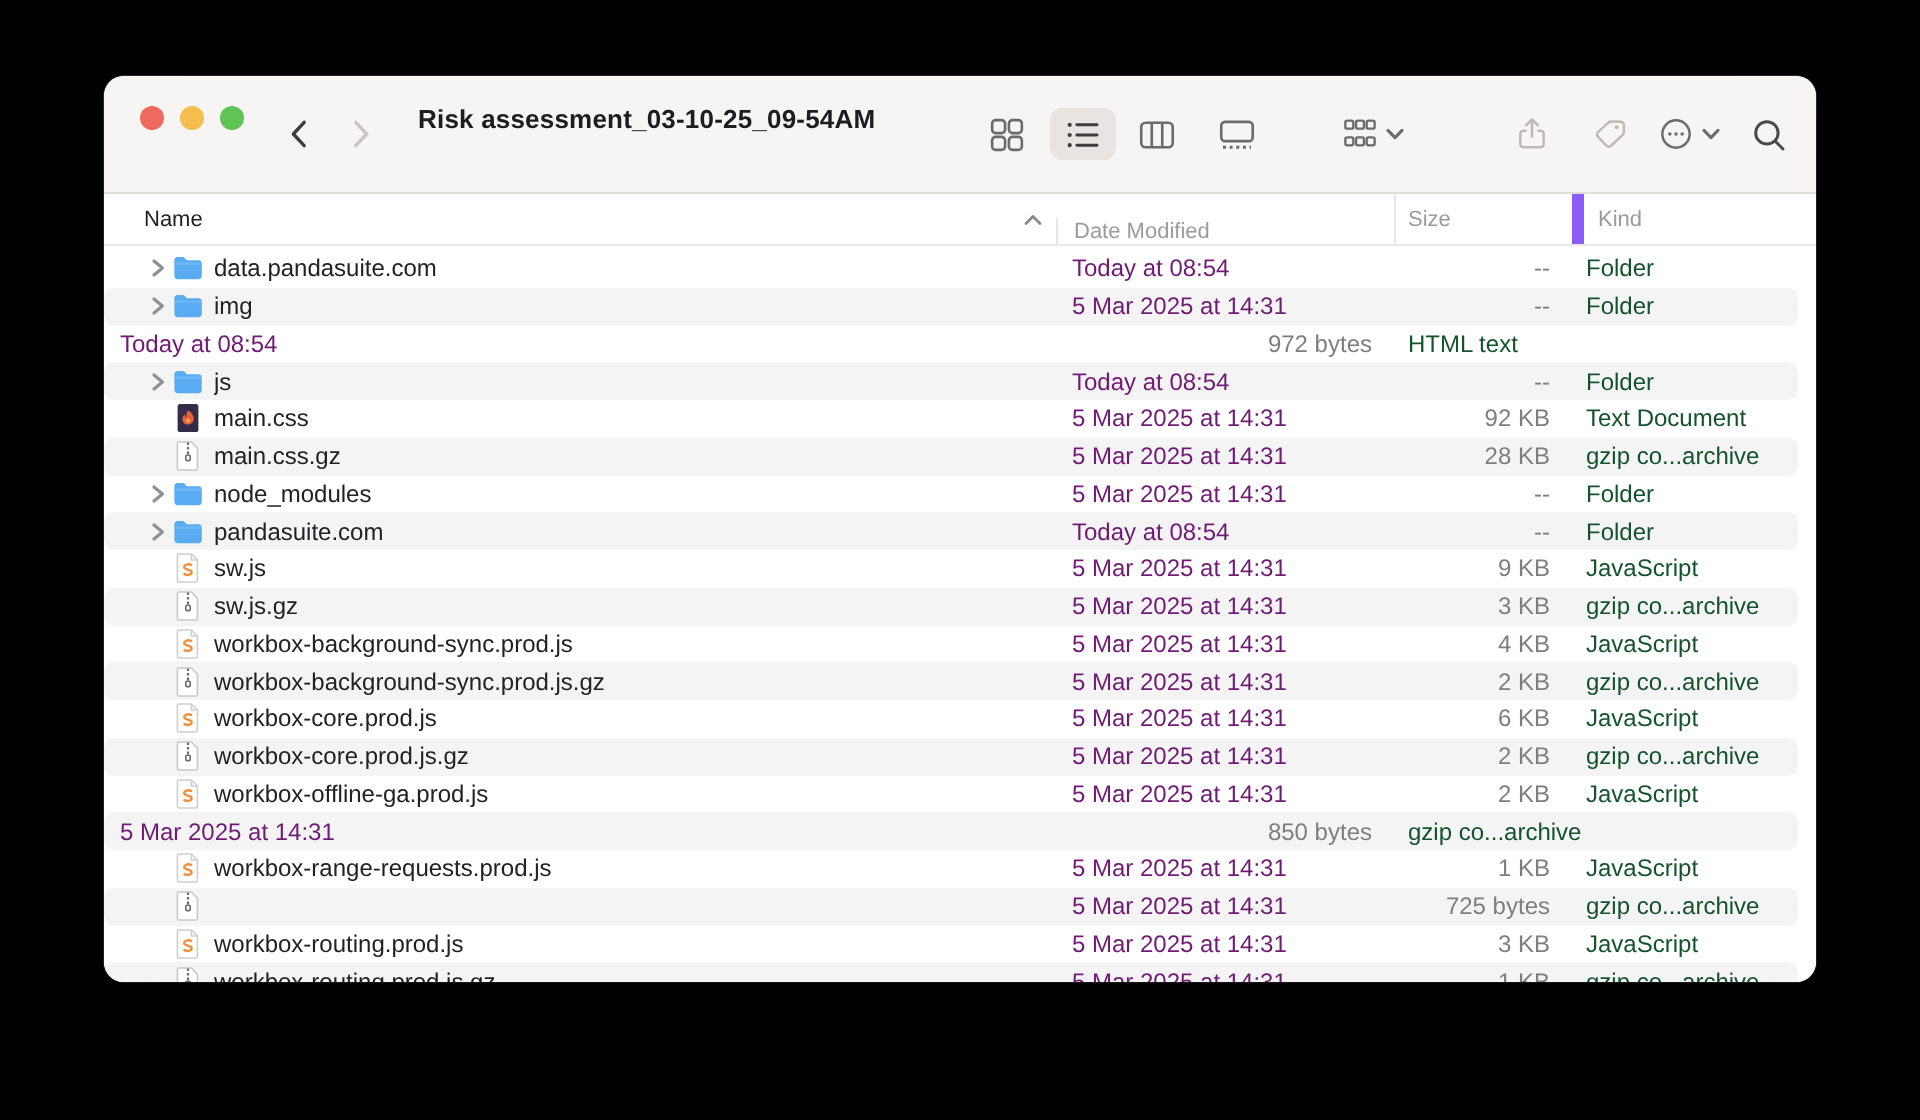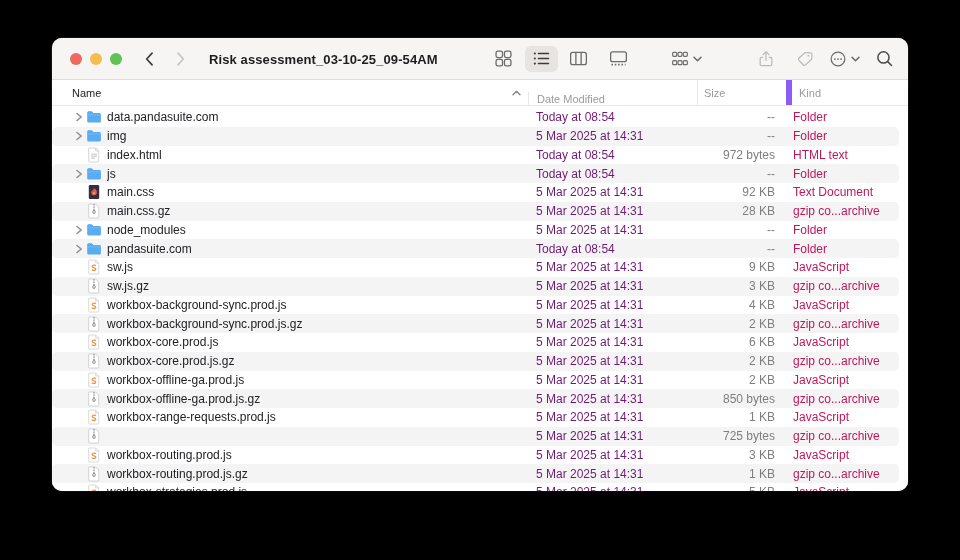--- a/index.html
+++ b/index.html
@@ -14,21 +14,21 @@
     position: absolute; left: 52px; top: 38px;
     width: 856px; height: 453px;
     background: #fff;
     border-radius: 10px;
     overflow: hidden;
     display: flex; flex-direction: column;
     box-shadow: 0 24px 55px rgba(0,0,0,.65), 0 0 0 .5px rgba(255,255,255,.18);
   }
   
   .titlebar {
-    height: 42px; flex: none;
+    height: 59px; flex: none;
     background: #f7f5f3;
     border-bottom: 1px solid #e1dedA;
     position: relative;
   }
   .traffic { position: absolute; left: 18px; top: 15px; display: flex; gap: 8px; }
   .tl { width: 12px; height: 12px; border-radius: 50%; display: block; }
   .tbtn {
     position: absolute; top: 50%; transform: translateY(-50%);
     width: 30px; height: 26px;
     display: flex; align-items: center; justify-content: center; gap: 3px;
@@ -66,21 +66,21 @@
   .row:nth-child(even)::before {
     content: ""; position: absolute; top: 0; bottom: 0; left: 0; right: 9px;
     background: #f4f4f5; border-radius: 5px; z-index: -1;
   }
   .c-name { display: flex; align-items: center; padding-left: 20px; color: #222226; white-space: nowrap; overflow: hidden; }
   .disclosure { width: 13px; flex: none; display: flex; align-items: center; justify-content: center; }
   .ficon { width: 17px; height: 16px; flex: none; margin-right: 5px; display: flex; align-items: center; justify-content: center; }
   .fname { overflow: hidden; text-overflow: ellipsis; }
   .c-date { color: #701a75; padding-left: 8px; white-space: nowrap; }
   .c-size { color: #7e7d80; text-align: right; padding-right: 11px; white-space: nowrap; }
-  .c-kind { color: #be185d; padding-left: 7px; white-space: nowrap; }
+  .c-kind { color: #14532d; padding-left: 7px; white-space: nowrap; }
 </style>
 </head>
 <body>
 
 <div class="window">
 
   <div class="titlebar">
     <div class="traffic">
       <span class="tl" style="background:#ee6a5f"></span>
       <span class="tl" style="background:#f5bd4e"></span>
@@ -226,33 +226,20 @@
               <path d="M1.2 5.3h13.6v1.1H1.2z" fill="#6eb8f5"></path>
             </svg>
           </span>
           <span class="fname">img</span>
         </div>
         <div class="cell c-date">5 Mar 2025 at 14:31</div>
         <div class="cell c-size">--</div>
         <div class="cell c-kind">Folder</div>
       </div>
       <div class="row">
-        <div class="cell c-name">
-          <span class="disclosure"></span>
-          <span class="ficon">
-            <svg width="16" height="16" viewBox="0 0 16 16">
-              <path d="M3.5 1h6.2l3 3v10.2a.8.8 0 0 1-.8.8H3.5a.8.8 0 0 1-.8-.8V1.8A.8.8 0 0 1 3.5 1z" fill="#fff" stroke="#c8c8ca" stroke-width=".8"></path>
-              <path d="M9.7 1v3h3" fill="none" stroke="#c8c8ca" stroke-width=".8"></path>
-              <g stroke="#bcbcbf" stroke-width=".9">
-                <path d="M5 7.2h6M5 9.2h6M5 11.2h4"></path>
-              </g>
-            </svg>
-          </span>
-          <span class="fname">index.html</span>
-        </div>
         <div class="cell c-date">Today at 08:54</div>
         <div class="cell c-size">972 bytes</div>
         <div class="cell c-kind">HTML text</div>
       </div>
       <div class="row">
         <div class="cell c-name">
           <span class="disclosure">
             <svg width="8" height="10" viewBox="0 0 8 10" fill="none" stroke="#909092" stroke-width="1.6" stroke-linecap="round" stroke-linejoin="round">
               <path d="M2 1.5 6.2 5 2 8.5"></path>
             </svg>
@@ -448,92 +435,81 @@
               <path d="M9.6 6.4c-1.8-.7-3.5 0-3.5 1.1 0 1.6 3.7 1 3.7 2.6 0 1.2-1.8 1.8-3.6 1" fill="none" stroke="#ef8f3a" stroke-width="1.2" stroke-linecap="round"></path>
             </svg>
           </span>
           <span class="fname">workbox-offline-ga.prod.js</span>
         </div>
         <div class="cell c-date">5 Mar 2025 at 14:31</div>
         <div class="cell c-size">2 KB</div>
         <div class="cell c-kind">JavaScript</div>
       </div>
       <div class="row">
+        <div class="cell c-date">5 Mar 2025 at 14:31</div>
+        <div class="cell c-size">850 bytes</div>
+        <div class="cell c-kind">gzip co...archive</div>
+      </div>
+      <div class="row">
+        <div class="cell c-name">
+          <span class="disclosure"></span>
+          <span class="ficon">
+            <svg width="16" height="16" viewBox="0 0 16 16">
+              <path d="M3.5 1h6.2l3 3v10.2a.8.8 0 0 1-.8.8H3.5a.8.8 0 0 1-.8-.8V1.8A.8.8 0 0 1 3.5 1z" fill="#fff" stroke="#cfcfd2" stroke-width=".8"></path>
+              <path d="M9.7 1v3h3" fill="none" stroke="#cfcfd2" stroke-width=".8"></path>
+              <path d="M9.6 6.4c-1.8-.7-3.5 0-3.5 1.1 0 1.6 3.7 1 3.7 2.6 0 1.2-1.8 1.8-3.6 1" fill="none" stroke="#ef8f3a" stroke-width="1.2" stroke-linecap="round"></path>
+            </svg>
+          </span>
+          <span class="fname">workbox-range-requests.prod.js</span>
+        </div>
+        <div class="cell c-date">5 Mar 2025 at 14:31</div>
+        <div class="cell c-size">1 KB</div>
+        <div class="cell c-kind">JavaScript</div>
+      </div>
+      <div class="row">
         <div class="cell c-name">
           <span class="disclosure"></span>
           <span class="ficon">
             <svg width="16" height="16" viewBox="0 0 16 16">
               <path d="M3.5 1h6.2l3 3v10.2a.8.8 0 0 1-.8.8H3.5a.8.8 0 0 1-.8-.8V1.8A.8.8 0 0 1 3.5 1z" fill="#fff" stroke="#c8c8ca" stroke-width=".8"></path>
               <path d="M8 1.2v6" stroke="#6b6b6e" stroke-width="1.1" stroke-dasharray="1.3 1"></path>
               <rect x="6.9" y="7.6" width="2.2" height="2.7" rx=".5" fill="none" stroke="#6b6b6e" stroke-width=".8"></rect>
             </svg>
           </span>
-          <span class="fname">workbox-offline-ga.prod.js.gz</span>
-        </div>
-        <div class="cell c-date">5 Mar 2025 at 14:31</div>
-        <div class="cell c-size">850 bytes</div>
-        <div class="cell c-kind">gzip co...archive</div>
-      </div>
-      <div class="row">
-        <div class="cell c-name">
-          <span class="disclosure"></span>
-          <span class="ficon">
-            <svg width="16" height="16" viewBox="0 0 16 16">
-              <path d="M3.5 1h6.2l3 3v10.2a.8.8 0 0 1-.8.8H3.5a.8.8 0 0 1-.8-.8V1.8A.8.8 0 0 1 3.5 1z" fill="#fff" stroke="#cfcfd2" stroke-width=".8"></path>
-              <path d="M9.7 1v3h3" fill="none" stroke="#cfcfd2" stroke-width=".8"></path>
-              <path d="M9.6 6.4c-1.8-.7-3.5 0-3.5 1.1 0 1.6 3.7 1 3.7 2.6 0 1.2-1.8 1.8-3.6 1" fill="none" stroke="#ef8f3a" stroke-width="1.2" stroke-linecap="round"></path>
-            </svg>
-          </span>
-          <span class="fname">workbox-range-requests.prod.js</span>
-        </div>
-        <div class="cell c-date">5 Mar 2025 at 14:31</div>
-        <div class="cell c-size">1 KB</div>
+        </div>
+        <div class="cell c-date">5 Mar 2025 at 14:31</div>
+        <div class="cell c-size">725 bytes</div>
+        <div class="cell c-kind">gzip co...archive</div>
+      </div>
+      <div class="row">
+        <div class="cell c-name">
+          <span class="disclosure"></span>
+          <span class="ficon">
+            <svg width="16" height="16" viewBox="0 0 16 16">
+              <path d="M3.5 1h6.2l3 3v10.2a.8.8 0 0 1-.8.8H3.5a.8.8 0 0 1-.8-.8V1.8A.8.8 0 0 1 3.5 1z" fill="#fff" stroke="#cfcfd2" stroke-width=".8"></path>
+              <path d="M9.7 1v3h3" fill="none" stroke="#cfcfd2" stroke-width=".8"></path>
+              <path d="M9.6 6.4c-1.8-.7-3.5 0-3.5 1.1 0 1.6 3.7 1 3.7 2.6 0 1.2-1.8 1.8-3.6 1" fill="none" stroke="#ef8f3a" stroke-width="1.2" stroke-linecap="round"></path>
+            </svg>
+          </span>
+          <span class="fname">workbox-routing.prod.js</span>
+        </div>
+        <div class="cell c-date">5 Mar 2025 at 14:31</div>
+        <div class="cell c-size">3 KB</div>
         <div class="cell c-kind">JavaScript</div>
       </div>
       <div class="row">
         <div class="cell c-name">
           <span class="disclosure"></span>
           <span class="ficon">
             <svg width="16" height="16" viewBox="0 0 16 16">
               <path d="M3.5 1h6.2l3 3v10.2a.8.8 0 0 1-.8.8H3.5a.8.8 0 0 1-.8-.8V1.8A.8.8 0 0 1 3.5 1z" fill="#fff" stroke="#c8c8ca" stroke-width=".8"></path>
               <path d="M8 1.2v6" stroke="#6b6b6e" stroke-width="1.1" stroke-dasharray="1.3 1"></path>
               <rect x="6.9" y="7.6" width="2.2" height="2.7" rx=".5" fill="none" stroke="#6b6b6e" stroke-width=".8"></rect>
             </svg>
           </span>
-        </div>
-        <div class="cell c-date">5 Mar 2025 at 14:31</div>
-        <div class="cell c-size">725 bytes</div>
-        <div class="cell c-kind">gzip co...archive</div>
-      </div>
-      <div class="row">
-        <div class="cell c-name">
-          <span class="disclosure"></span>
-          <span class="ficon">
-            <svg width="16" height="16" viewBox="0 0 16 16">
-              <path d="M3.5 1h6.2l3 3v10.2a.8.8 0 0 1-.8.8H3.5a.8.8 0 0 1-.8-.8V1.8A.8.8 0 0 1 3.5 1z" fill="#fff" stroke="#cfcfd2" stroke-width=".8"></path>
-              <path d="M9.7 1v3h3" fill="none" stroke="#cfcfd2" stroke-width=".8"></path>
-              <path d="M9.6 6.4c-1.8-.7-3.5 0-3.5 1.1 0 1.6 3.7 1 3.7 2.6 0 1.2-1.8 1.8-3.6 1" fill="none" stroke="#ef8f3a" stroke-width="1.2" stroke-linecap="round"></path>
-            </svg>
-          </span>
-          <span class="fname">workbox-routing.prod.js</span>
-        </div>
-        <div class="cell c-date">5 Mar 2025 at 14:31</div>
-        <div class="cell c-size">3 KB</div>
-        <div class="cell c-kind">JavaScript</div>
-      </div>
-      <div class="row">
-        <div class="cell c-name">
-          <span class="disclosure"></span>
-          <span class="ficon">
-            <svg width="16" height="16" viewBox="0 0 16 16">
-              <path d="M3.5 1h6.2l3 3v10.2a.8.8 0 0 1-.8.8H3.5a.8.8 0 0 1-.8-.8V1.8A.8.8 0 0 1 3.5 1z" fill="#fff" stroke="#c8c8ca" stroke-width=".8"></path>
-              <path d="M8 1.2v6" stroke="#6b6b6e" stroke-width="1.1" stroke-dasharray="1.3 1"></path>
-              <rect x="6.9" y="7.6" width="2.2" height="2.7" rx=".5" fill="none" stroke="#6b6b6e" stroke-width=".8"></rect>
-            </svg>
-          </span>
           <span class="fname">workbox-routing.prod.js.gz</span>
         </div>
         <div class="cell c-date">5 Mar 2025 at 14:31</div>
         <div class="cell c-size">1 KB</div>
         <div class="cell c-kind">gzip co...archive</div>
       </div>
       <div class="row">
         <div class="cell c-name">
           <span class="disclosure"></span>
           <span class="ficon">

